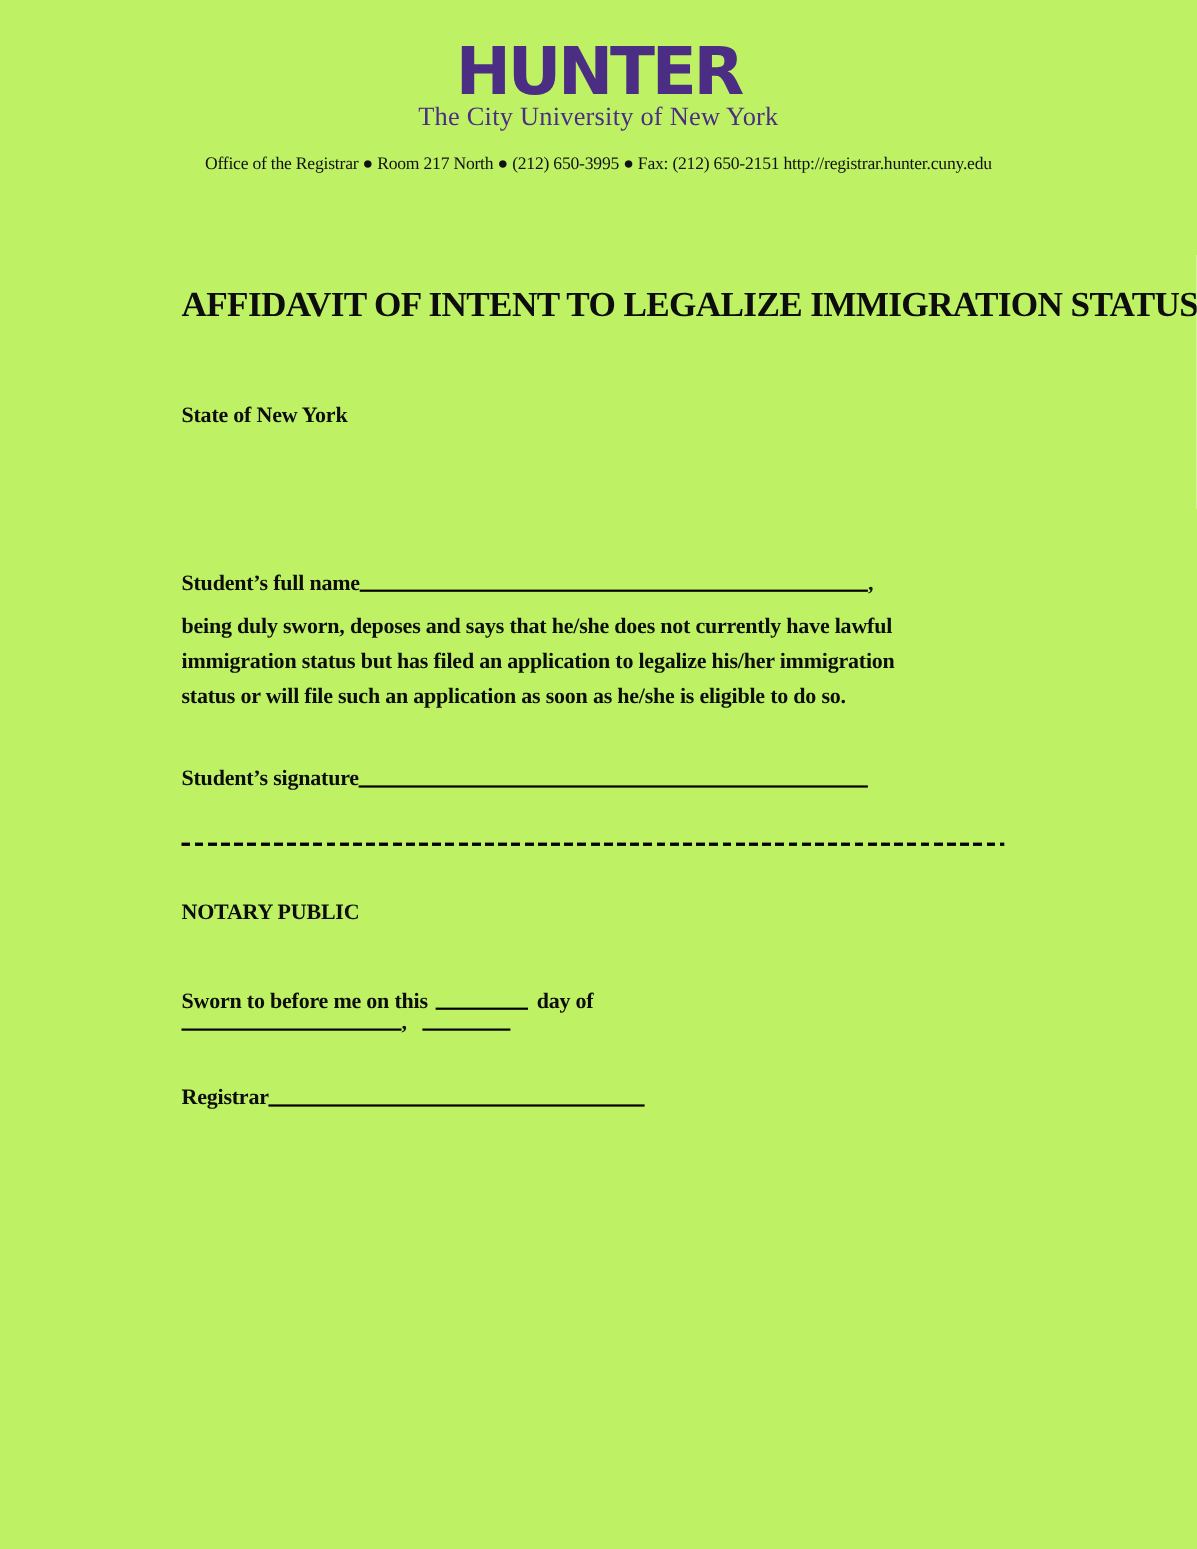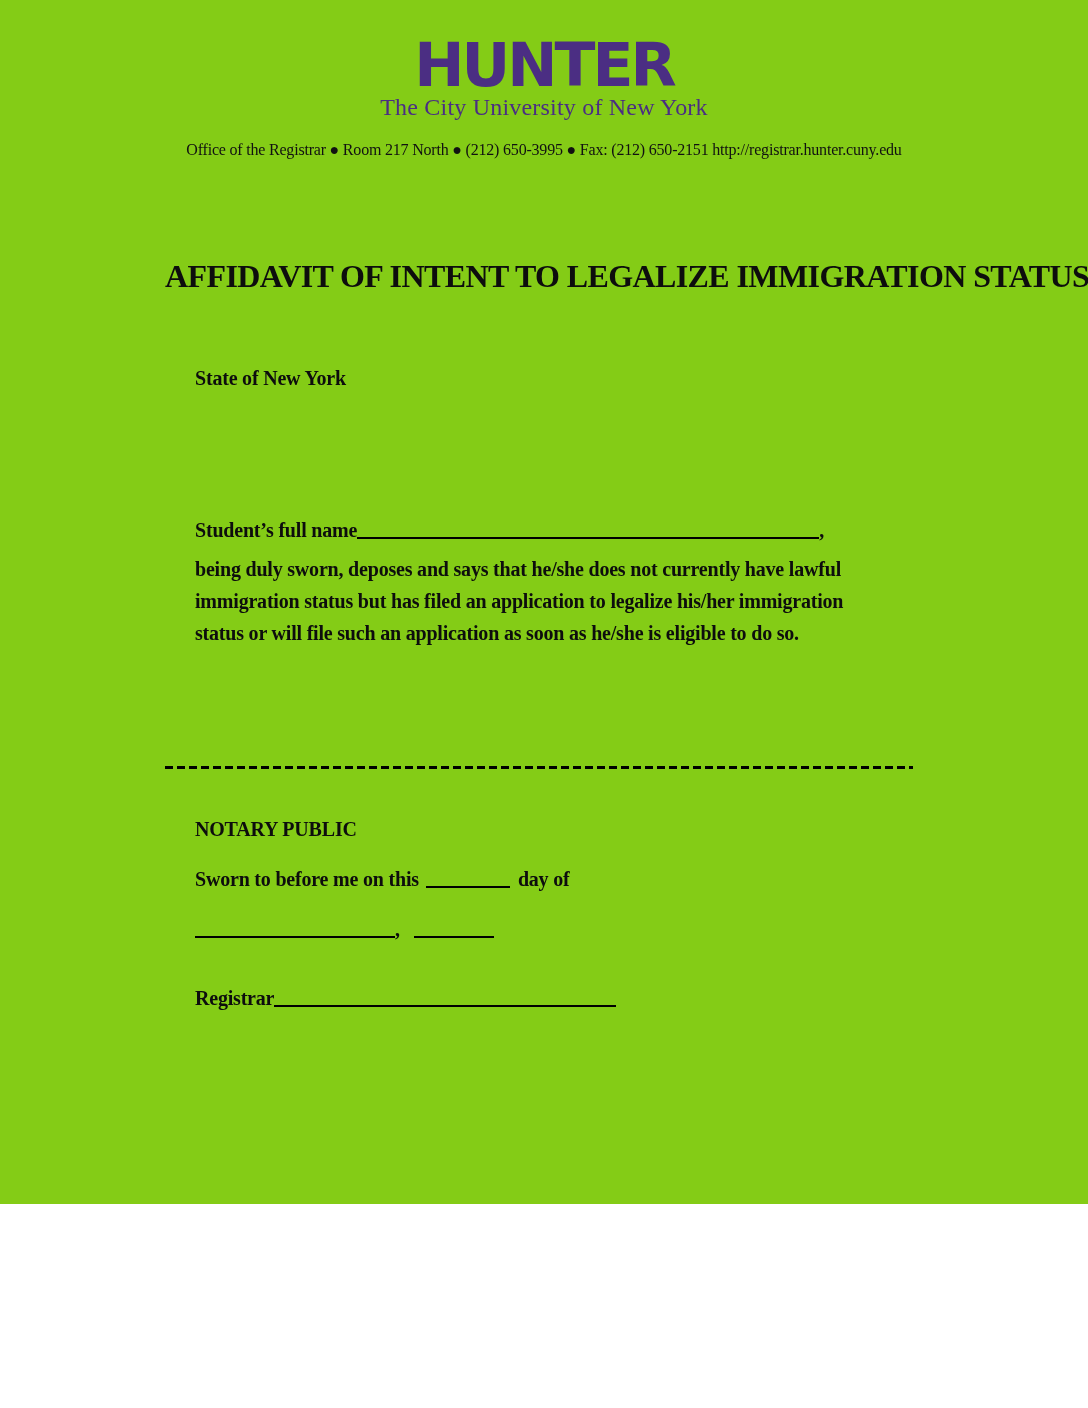--- a/index.html
+++ b/index.html
@@ -1,20 +1,20 @@
 <!DOCTYPE html>
 <html><head>
 <meta charset="utf-8">
 <style>
   html, body { margin: 0; padding: 0; background: #ffffff; }
   .page {
     position: relative;
     width: 1088px;
-    height: 1204px;
-    background: #84cc16;
+    height: 1408px;
+    background: #bef264;
     font-family: "Liberation Serif", "DejaVu Serif", serif;
     color: #0d0d0d;
     overflow: hidden;
   }
 
   
   .logo-block {
     position: absolute;
     top: 36px;
     left: 0;
@@ -57,29 +57,28 @@
     letter-spacing: -0.6px;
     white-space: nowrap;
   }
   .line {
     position: absolute;
     left: 165px;
     font-size: 20px;
     font-weight: bold;
     letter-spacing: -0.2px;
     white-space: nowrap;
-    margin-left: 30px;
   }
   .state-line   { top: 367px; }
   .county-line  { top: 418px; }
   .name-line    { top: 519px; }
   .para         { top: 553px; line-height: 32px; }
   .sig-line     { top: 697px; }
   .notary-head  { top: 818px; }
-  .sworn-line   { top: 868px; }
+  .sworn-line   { top: 899px; }
   .date-line    { top: 918px; }
   .nsig-line    { top: 987px; }
 
   .blank {
     display: inline-block;
     border-bottom: 2px solid #000;
     height: 14px;
     vertical-align: baseline;
     margin-bottom: -2px;
   }
@@ -120,20 +119,23 @@
   <div class="line name-line">
     <span>Student’s full name</span><span class="blank blank-fullname"></span><span>,</span>
   </div>
 
   <div class="line para">
     <div>being duly sworn, deposes and says that he/she does not currently have lawful</div>
     <div>immigration status but has filed an application to legalize his/her immigration</div>
     <div>status or will file such an application as soon as he/she is eligible to do so.</div>
   </div>
 
+  <div class="line sig-line">
+    <span>Student’s signature</span><span class="blank blank-sig"></span>
+  </div>
 
   <div class="divider"></div>
 
   <div class="line notary-head">NOTARY PUBLIC</div>
 
   <div class="line sworn-line">
     <span>Sworn to before me on this</span><span class="blank blank-day"></span><span>day of</span>
   </div>
 
   <div class="line date-line">

